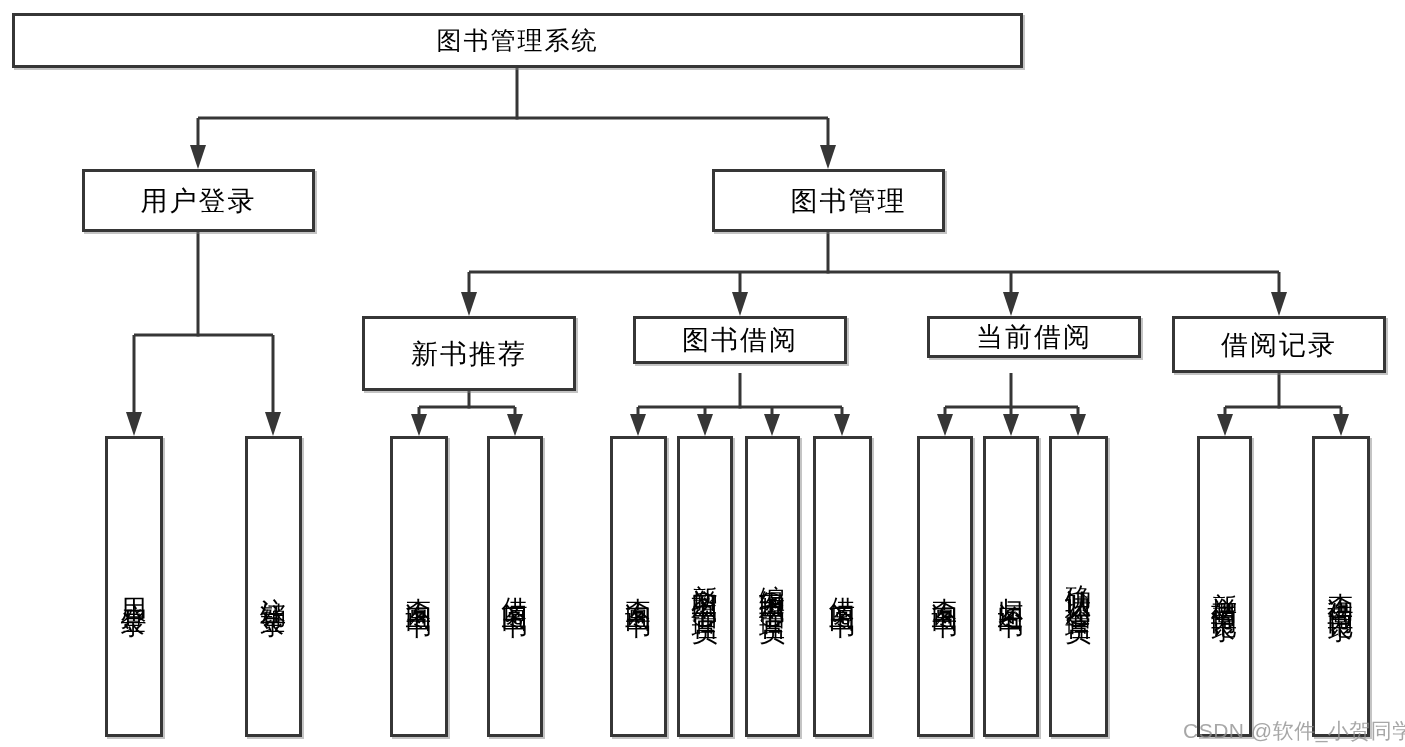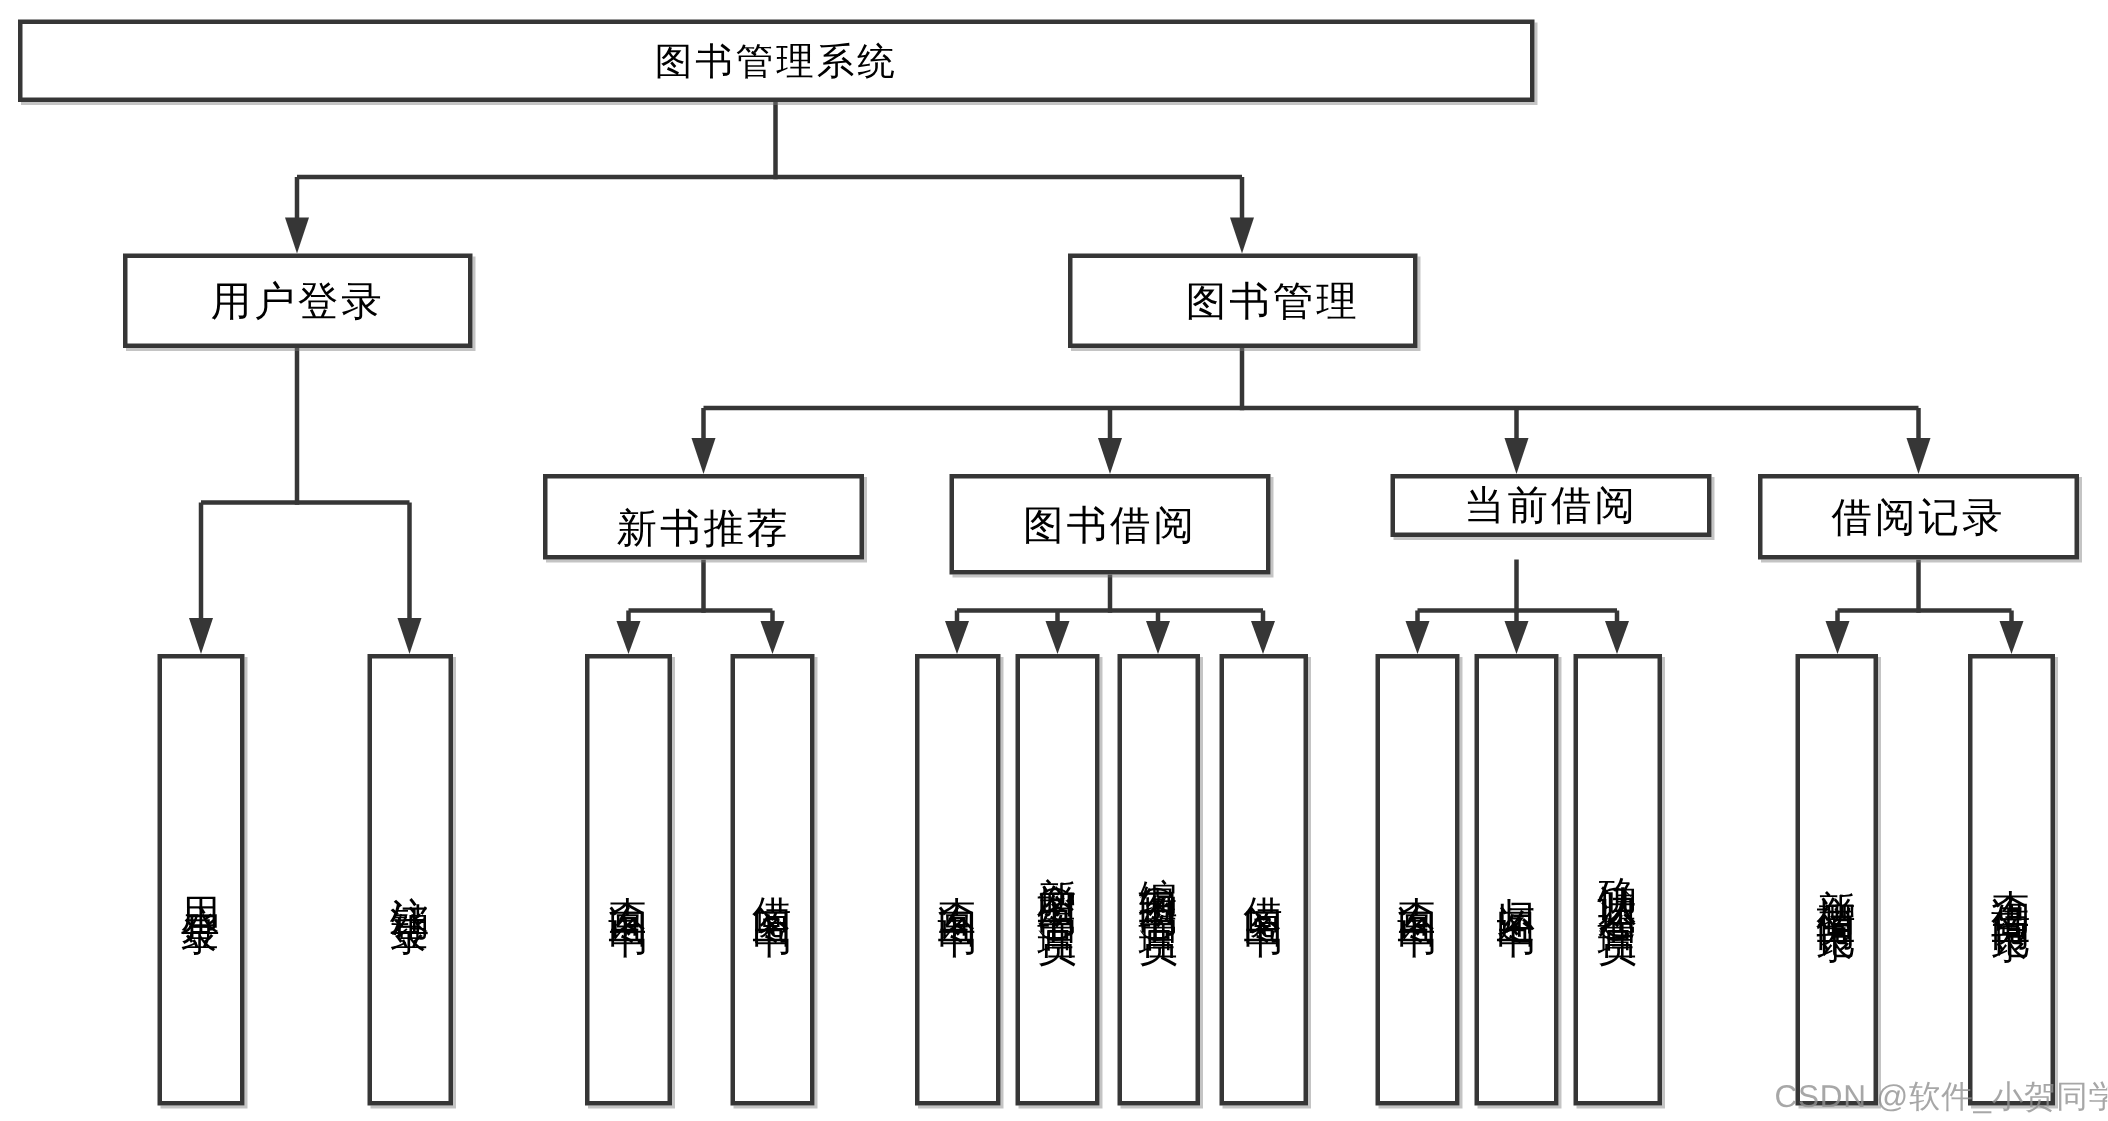--- a/index.html
+++ b/index.html
@@ -49,22 +49,22 @@
     text-orientation: mixed;
     letter-spacing: 5px;
     line-height: 1;
   }
   
   .n-root { left: 12px;   top: 13px;  width: 1011px; height: 55px; }
   
   .n-l2a  { left: 82px;   top: 169px; width: 233px;  height: 63px; }
   .n-l2b  { left: 712px;  top: 169px; width: 233px;  height: 63px; padding-left: 40px; }
   
-  .n-l3a  { left: 362px;  top: 316px; width: 214px;  height: 57px; align-items: flex-end; }
-  .n-l3b  { left: 633px;  top: 316px; width: 214px;  height: 67px; }
+  .n-l3a  { left: 362px;  top: 316px; width: 214px;  height: 75px; }
+  .n-l3b  { left: 633px;  top: 316px; width: 214px;  height: 48px; }
   .n-l3c  { left: 904px;  top: 316px; width: 214px;  height: 42px; margin-left: 23px; }
   .n-l3d  { left: 1172px; top: 316px; width: 214px;  height: 57px; }
   
   .leaf   { top: 436px; height: 301px; }
   .lf-1  { left: 105px;  width: 58px; }
   .lf-2  { left: 245px;  width: 57px; }
   .lf-3  { left: 390px;  width: 58px; }
   .lf-4  { left: 487px;  width: 56px; }
   .lf-5  { left: 610px;  width: 57px; }
   .lf-6  { left: 677px;  width: 56px; }

